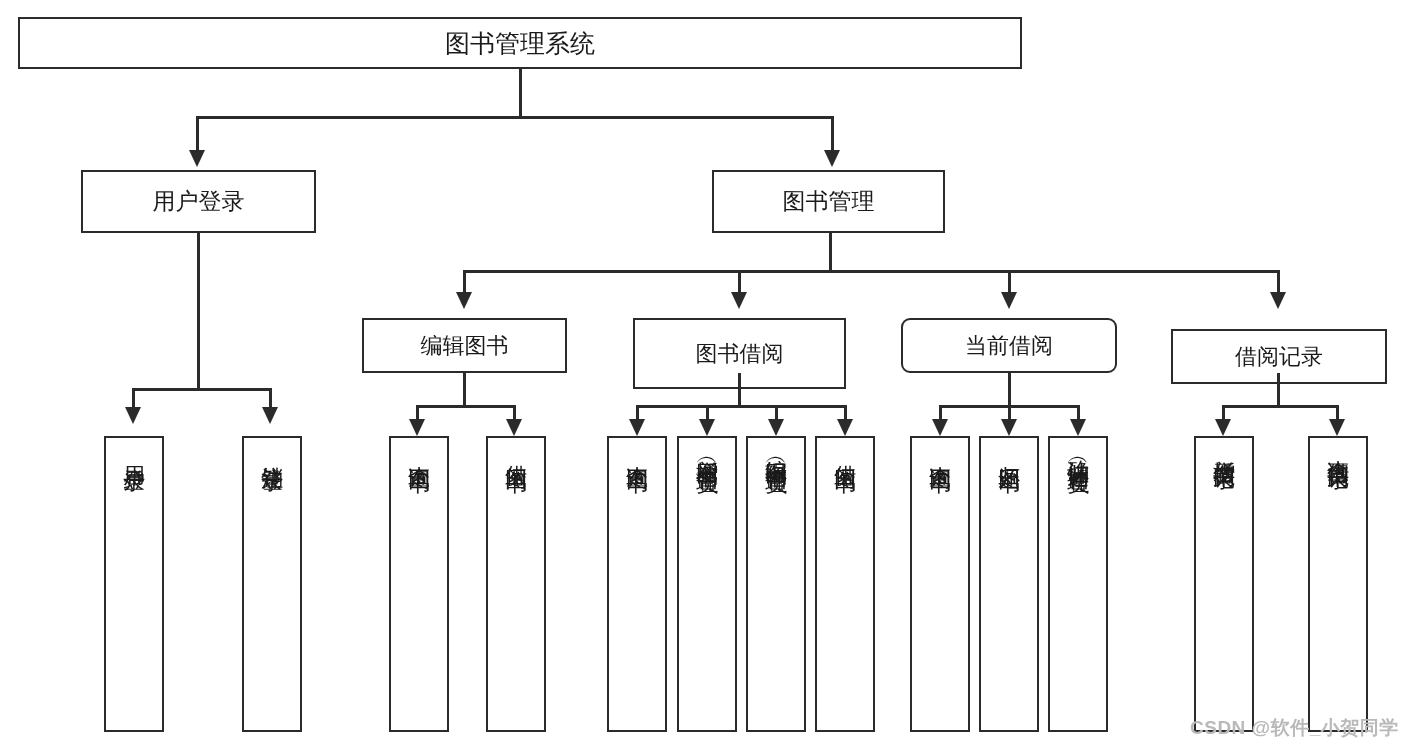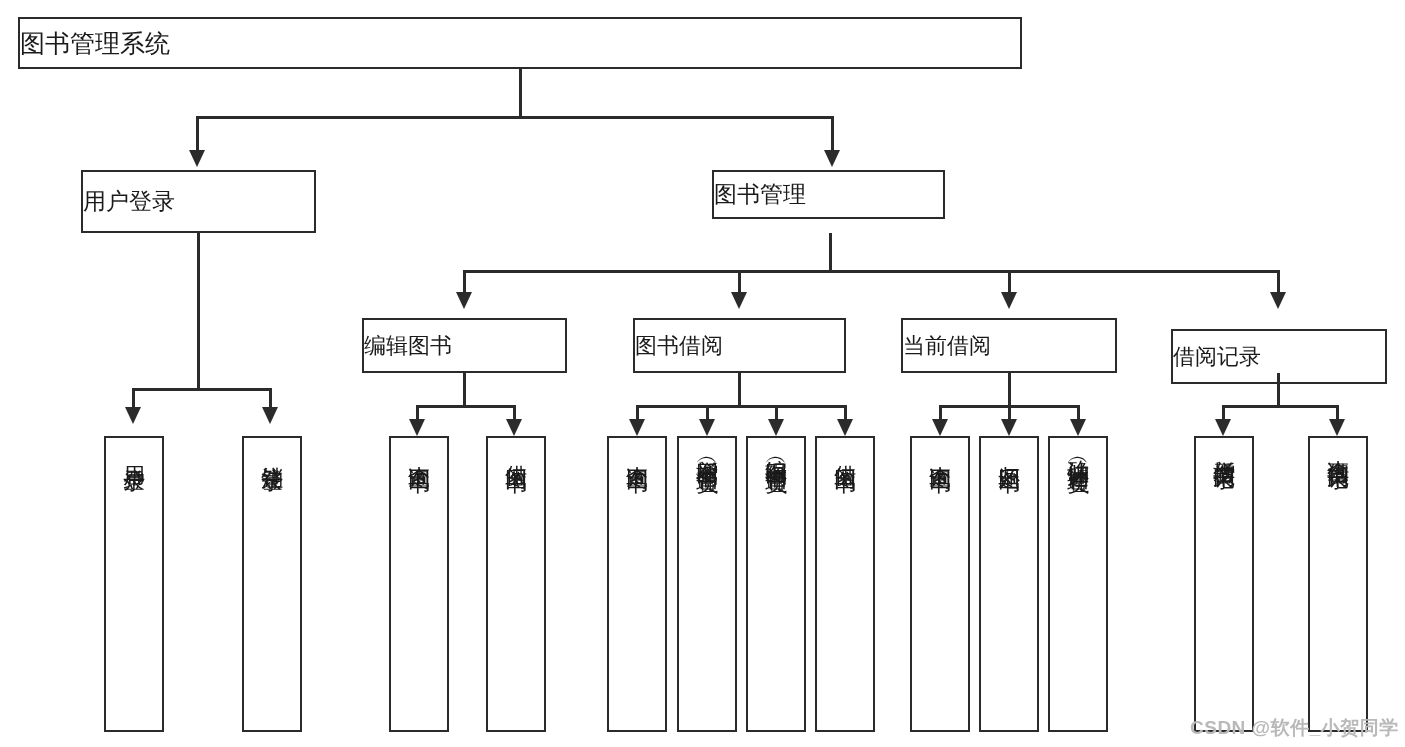--- a/index.html
+++ b/index.html
@@ -18,20 +18,21 @@
     overflow: hidden;
   }
   
   .node {
     position: absolute;
     box-sizing: border-box;
     border: 2.5px solid #2b2b2b;
     background: #ffffff;
     display: flex;
     align-items: center;
+    justify-content: center;
     color: #1a1a1a;
   }
   .node.root   { font-size: 25px; }
   .node.lvl2   { font-size: 23px; }
   .node.lvl3   { font-size: 22px; }
 
   
   .node.leaf {
     font-size: 22px;
     align-items: flex-start;
@@ -92,21 +93,21 @@
   <div class="vline" style="left:196px; top:116px; height:34px;"></div>
   <div class="arrow" style="left:189px; top:150px;"></div>
 
   <div class="vline" style="left:831px; top:116px; height:34px;"></div>
   <div class="arrow" style="left:824px; top:150px;"></div>
 
   <div class="node lvl2" style="left:81px; top:170px; width:235px; height:63px;">
     <span>用户登录</span>
   </div>
 
-  <div class="node lvl2" style="left:712px; top:170px; width:233px; height:49px;">
+  <div class="node lvl2" style="left:712px; top:170px; width:233px; height:63px;">
     <span>图书管理</span>
   </div>
 
   <div class="vline" style="left:197px; top:233px; height:157px;"></div>
   <div class="hline" style="left:132px; top:388px; width:139px;"></div>
   <div class="vline" style="left:132px; top:388px; height:19px;"></div>
   <div class="arrow" style="left:125px; top:407px;"></div>
   <div class="vline" style="left:269px; top:388px; height:19px;"></div>
   <div class="arrow" style="left:262px; top:407px;"></div>
 
@@ -117,24 +118,24 @@
   <div class="vline" style="left:738px; top:270px; height:22px;"></div>
   <div class="arrow" style="left:731px; top:292px;"></div>
   <div class="vline" style="left:1008px; top:270px; height:22px;"></div>
   <div class="arrow" style="left:1001px; top:292px;"></div>
   <div class="vline" style="left:1277px; top:270px; height:22px;"></div>
   <div class="arrow" style="left:1270px; top:292px;"></div>
 
   <div class="node lvl3" style="left:362px; top:318px; width:205px; height:55px;">
     <span>编辑图书</span>
   </div>
-  <div class="node lvl3" style="left:633px; top:318px; width:213px; height:55px;">
+  <div class="node lvl3" style="left:633px; top:318px; width:213px; height:71px;">
     <span>图书借阅</span>
   </div>
-  <div class="node lvl3" style="left:901px; top:318px; width:216px; height:55px;">
+  <div class="node lvl3" style="left:901px; top:318px; width:216px; height:55px;border-radius:9px;">
     <span>当前借阅</span>
   </div>
   <div class="node lvl3" style="left:1171px; top:318px; width:216px; height:55px;margin-top:11px;">
     <span>借阅记录</span>
   </div>
 
   <div class="vline" style="left:463px; top:373px; height:34px;"></div>
   <div class="hline" style="left:416px; top:405px; width:99px;"></div>
   <div class="vline" style="left:416px; top:405px; height:14px;"></div>
   <div class="arrow" style="left:409px; top:419px;"></div>

